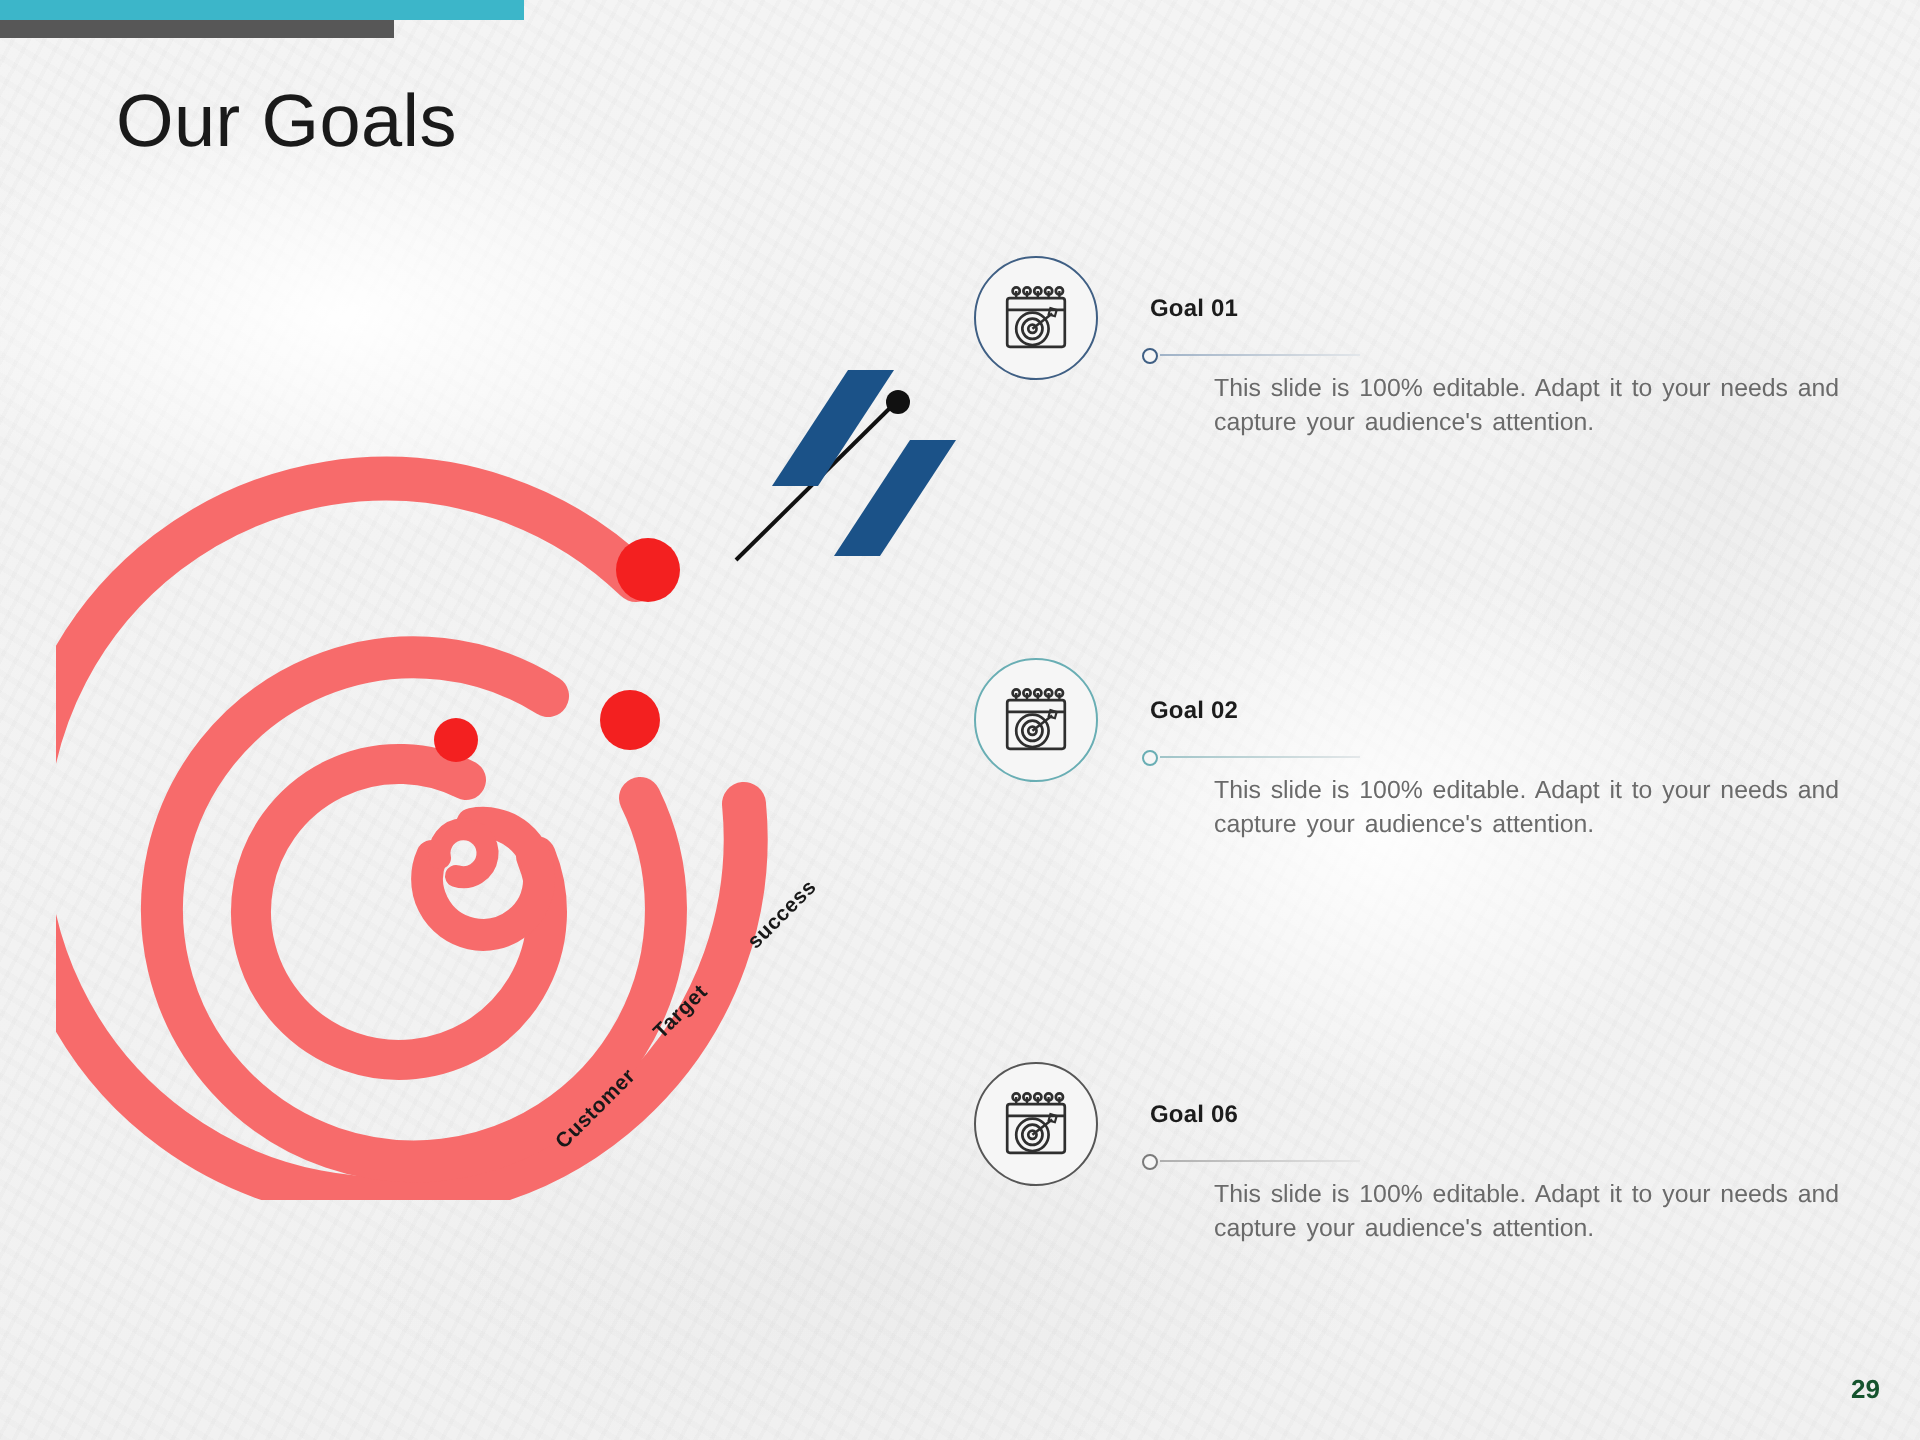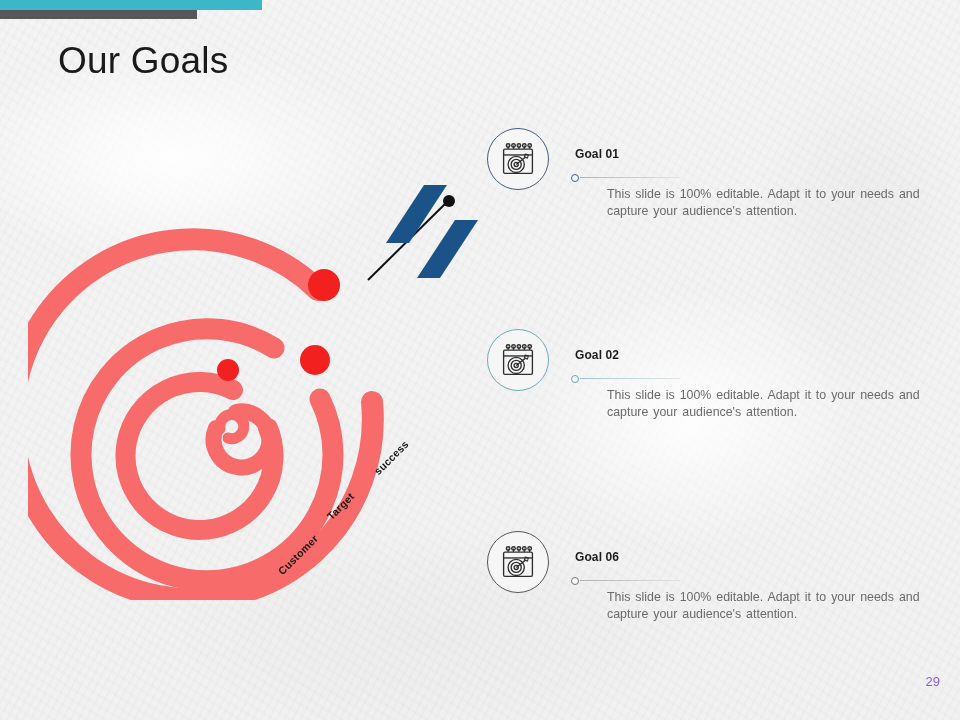--- a/index.html
+++ b/index.html
@@ -91,22 +91,22 @@
 
   .goal-desc {
     position:absolute; left:88px; top:58px; width:330px;
     font-size:12.4px; line-height:16.5px; color:#6a6a6a;
     word-spacing:1.5px;
     margin-left:32px;
   }
 
   
   #page-number {
-    position:absolute; right:20px; bottom:31px;
-    font-size:13px; font-weight:normal; color:#8b5cf6;
+    position:absolute; right:20px; bottom:18px;
+    font-size:13px; font-weight:bold; color:#14532d;
   }
 </style>
 </head>
 <body>
 
 <div id="paper-texture"></div>
 
 <div id="top-bar-teal"></div>
 <div id="top-bar-gray"></div>
 

